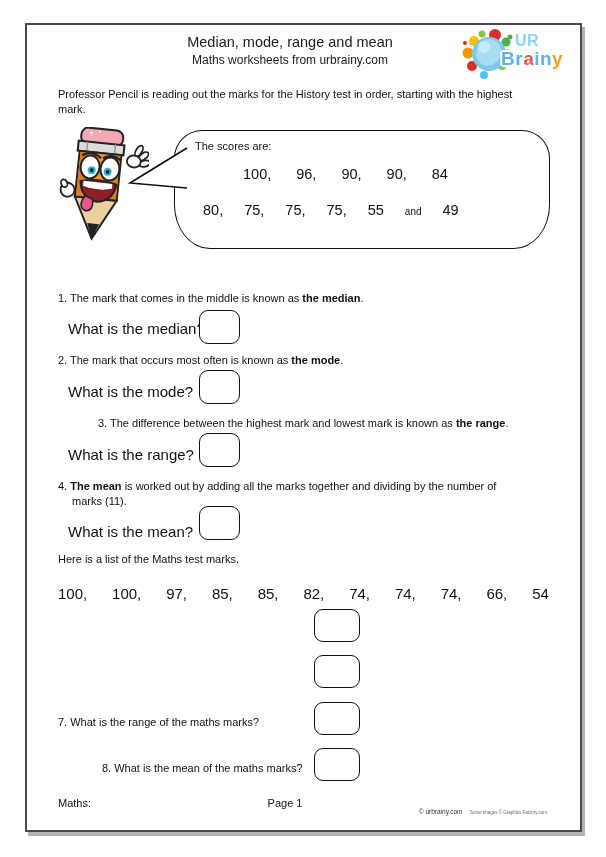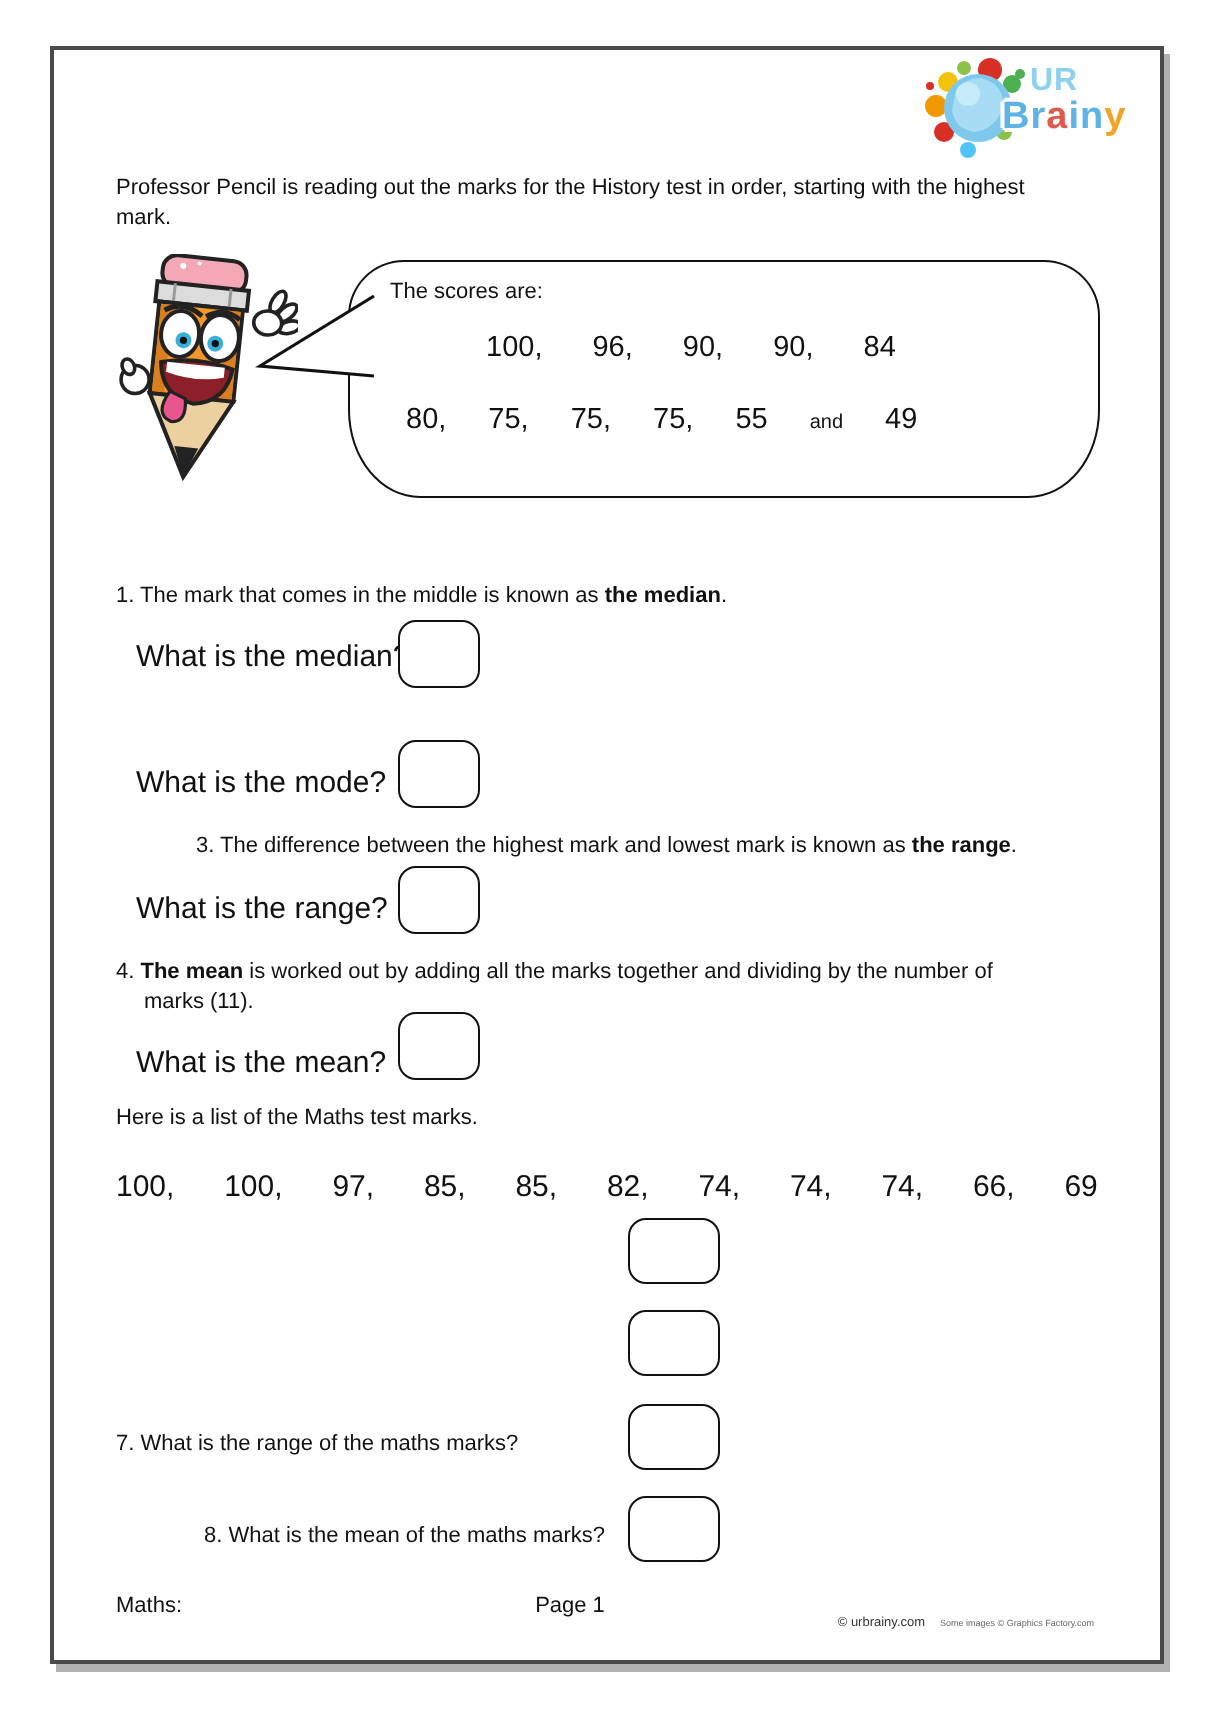--- a/index.html
+++ b/index.html
@@ -72,20 +72,24 @@
                 text-align:center; font-size:11px; }
   .copy { position:absolute; right:33px; top:775px; width:220px; text-align:right; }
   .copy-main { font-size:6.5px; color:#333; }
   .copy-sub  { font-size:4.5px; color:#666; margin-left:3px; }
 </style>
 </head>
 <body>
 
 <div class="page">
 
+  <div class="hdr-center">
+    <div class="hdr-title">Median, mode, range and mean</div>
+    <div class="hdr-sub">Maths worksheets from urbrainy.com</div>
+  </div>
 
   <div class="logo">
     <svg class="logo-mark" width="54" height="52" viewBox="0 0 54 52">
       <circle cx="33" cy="6" r="6" fill="#d93025"></circle>
       <circle cx="44" cy="13" r="4.5" fill="#4caf50"></circle>
       <circle cx="12" cy="12" r="5" fill="#f4c20d"></circle>
       <circle cx="6" cy="24" r="5.5" fill="#f29900"></circle>
       <circle cx="45" cy="25" r="5" fill="#f4c20d"></circle>
       <circle cx="10" cy="37" r="5" fill="#d93025"></circle>
       <circle cx="20" cy="5" r="3.5" fill="#8bc34a"></circle>
@@ -171,20 +175,21 @@
       <span>55</span>
       <span class="and-word">and</span>
       <span>49</span>
     </div>
   </div>
 
   <div class="q q1"><span>1. The mark that comes in the middle is known as </span><b>the median</b><span>.</span></div>
   <div class="sub sub1">What is the median?</div>
   <div class="abox b1"></div>
 
+  <div class="q q2"><span>2. The mark that occurs most often is known as </span><b>the mode</b><span>.</span></div>
   <div class="sub sub2">What is the mode?</div>
   <div class="abox b2"></div>
 
   <div class="q q3"><span>3. The difference between the highest mark and lowest mark is known as </span><b>the range</b><span>.</span></div>
   <div class="sub sub3">What is the range?</div>
   <div class="abox b3"></div>
 
   <div class="q q4"><span>4. </span><b>The mean</b><span> is worked out by adding all the marks together and dividing by the number of marks (11).</span></div>
   <div class="sub sub4">What is the mean?</div>
   <div class="abox b4"></div>
@@ -194,21 +199,21 @@
     <span>100,</span>
     <span>100,</span>
     <span>97,</span>
     <span>85,</span>
     <span>85,</span>
     <span>82,</span>
     <span>74,</span>
     <span>74,</span>
     <span>74,</span>
     <span>66,</span>
-    <span>69</span>
+    <span>54</span>
   </div>
 
   <div class="abox b5"></div>
   <div class="abox b6"></div>
   <div class="q2nd q7">7. What is the range of the maths marks?</div>
   <div class="abox b7"></div>
   <div class="q2nd q8">8. What is the mean of the maths marks?</div>
   <div class="abox b8"></div>
 
   <div class="name-label">Maths:</div>

